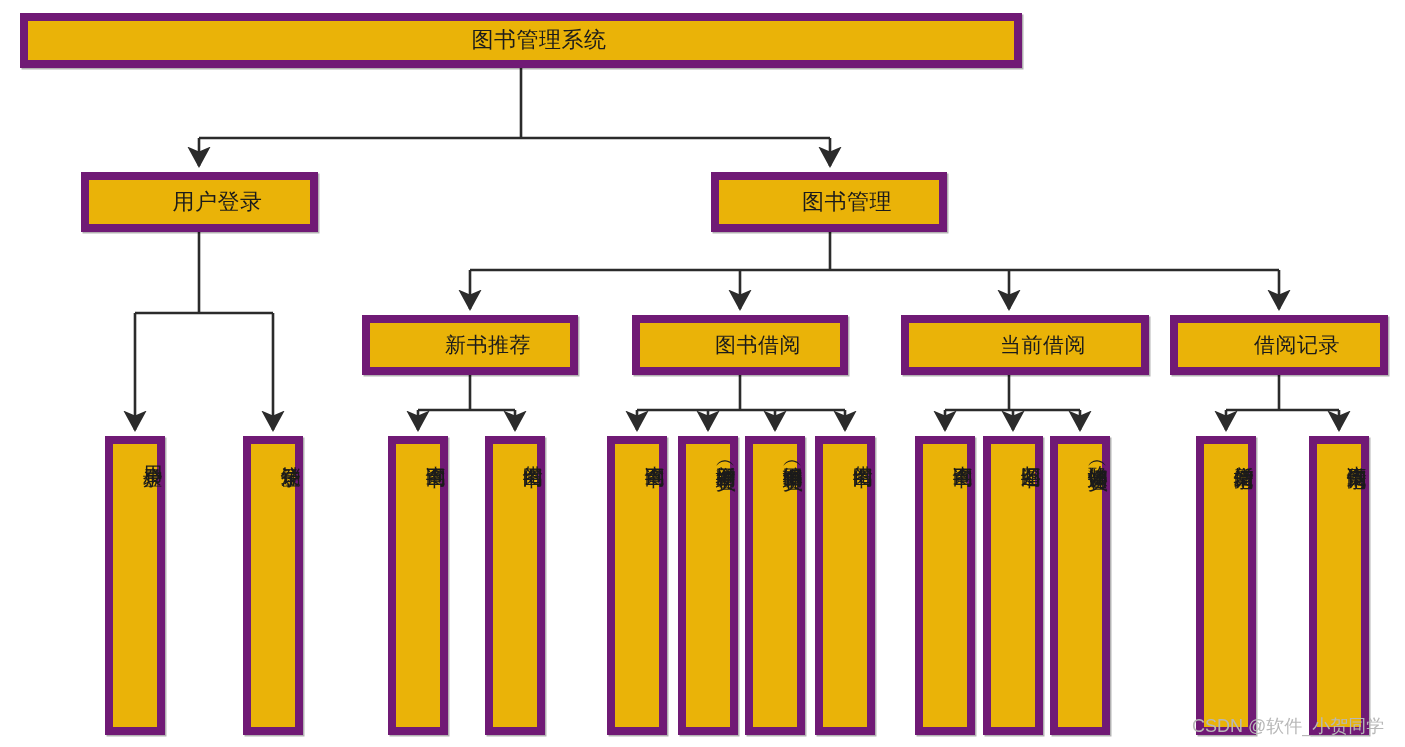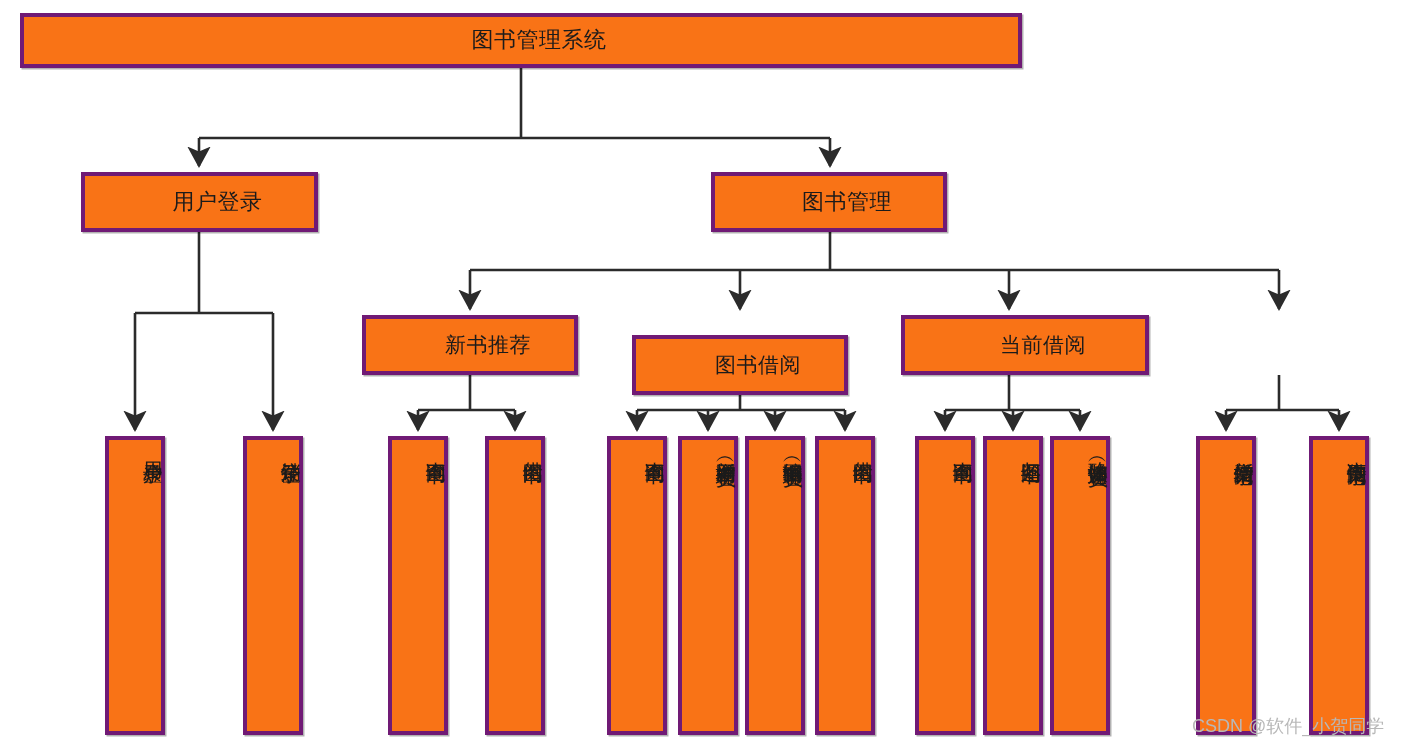--- a/index.html
+++ b/index.html
@@ -22,22 +22,22 @@
     position: absolute;
     left: 0;
     top: 0;
     width: 1405px;
     height: 747px;
     pointer-events: none;
   }
   .node {
     position: absolute;
     box-sizing: border-box;
-    border: 4px solid #701a75;
-    background: #f97316;
+    border: 8px solid #701a75;
+    background: #eab308;
     display: flex;
     align-items: center;
     justify-content: center;
     box-shadow: 1.5px 1.5px 0 rgba(0,0,0,0.30);
     padding-left: 36px;
   }
   .node .label {
     font-size: 21px;
     line-height: 1.12;
     color: #1b1b1b;
@@ -134,25 +134,28 @@
   <div class="node level2" style="left:81px; top:172px; width:237px; height:60px;">
     <span class="label">用户登录</span>
   </div>
   <div class="node level3" style="left:362px; top:315px; width:216px; height:60px;">
     <span class="label">新书推荐</span>
   </div>
 
   <div class="node level2" style="left:711px; top:172px; width:236px; height:60px;">
     <span class="label">图书管理</span>
   </div>
-  <div class="node level3" style="left:632px; top:315px; width:216px; height:60px;margin-top:20px;">
+  <div class="node level3" style="left:632px; top:315px; width:216px; height:60px;">
     <span class="label">图书借阅</span>
   </div>
   <div class="node level3" style="left:901px; top:315px; width:248px; height:60px;">
     <span class="label">当前借阅</span>
+  </div>
+  <div class="node level3" style="left:1170px; top:315px; width:218px; height:60px;">
+    <span class="label">借阅记录</span>
   </div>
 
   <div class="node vertical" style="left:105px; top:436px; width:60px; height:299px;">
     <span class="label">用户登录</span>
   </div>
   <div class="node vertical" style="left:243px; top:436px; width:60px; height:299px;">
     <span class="label">注销登录</span>
   </div>
   <div class="node vertical" style="left:388px; top:436px; width:60px; height:299px;">
     <span class="label">查询图书</span>

